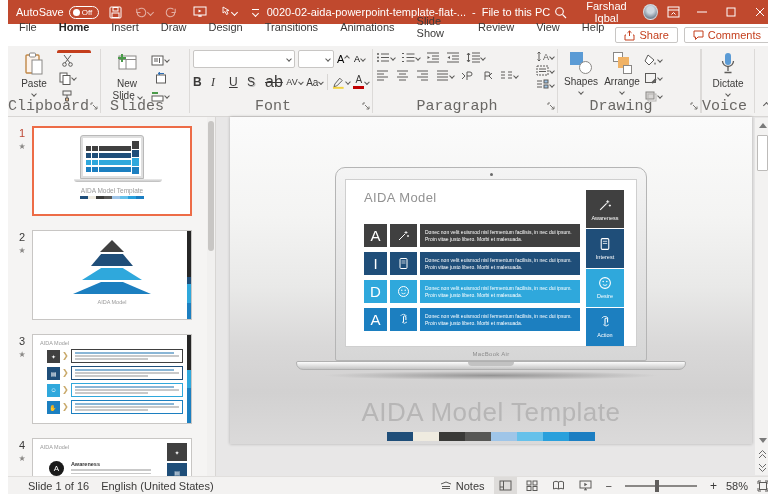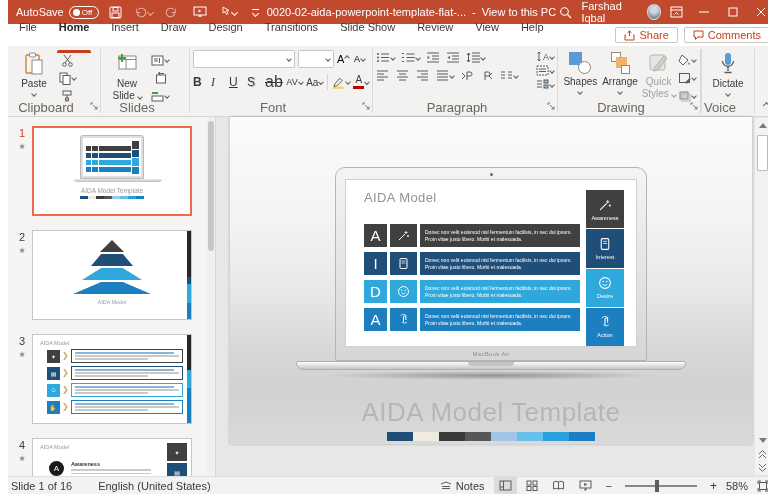--- a/index.html
+++ b/index.html
@@ -9,37 +9,37 @@
   
   .titlebar { height:24px; background:#c0492e; display:flex; align-items:center; color:#fff; font-size:11px; flex:0 0 auto; }
   .tb-left { display:flex; align-items:center; gap:6px; padding-left:8px; }
   .autosave { display:flex; align-items:center; gap:5px; cursor:default; }
   .as-pill { width:30px; height:13px; border:1px solid #fff; border-radius:7px; display:flex; align-items:center; gap:2px; padding:0 3px; font-size:8px; color:#fff; }
   .as-knob { width:7px; height:7px; background:#fff; border-radius:50%; }
   .tb-btn { width:22px; height:22px; display:flex; align-items:center; justify-content:center; }
   .tb-btn.dim { opacity:.55; }
   .tb-title { flex:1; display:flex; justify-content:center; align-items:center; gap:6px; white-space:nowrap; font-size:11px; }
   .tb-right { display:flex; align-items:center; gap:2px; padding-right:2px; }
-  .tb-user { font-size:11px; margin:0 4px; }
+  .tb-user { font-size:11px; margin:0 4px;text-align:center; }
   .avatar { width:16px; height:16px; border-radius:50%; background:radial-gradient(circle at 50% 35%, #cfd8e0 30%, #7d8b99 70%); border:1px solid rgba(255,255,255,.6); }
   .winbtn { width:30px; height:24px; display:flex; align-items:center; justify-content:center; }
   .chvw { width:5px; height:5px; border-right:1px solid #fff; border-bottom:1px solid #fff; transform:rotate(45deg); display:inline-block; }
 
   
   .tabsrow { height:22px; background:#fff; display:flex; align-items:center; font-size:11px; color:#3b3a39; flex:0 0 auto; }
   .rtab { padding:3px 11px 20px; position:relative; cursor:default; }
   .rtab.active { font-weight:bold; color:#252423; }
   .rtab.active::after { content:""; position:absolute; left:9px; right:9px; bottom:0; height:3px; background:#c43e1c; border-radius:2px 2px 0 0; }
   .tabs-spacer { flex:1; }
   .pillbtn { display:flex; align-items:center; gap:4px; border:1px solid #c8c6c4; border-radius:2px; padding:1px 8px; color:#c43e1c; margin-right:6px; font-size:11px; background:#fff; }
 
   
   .ribbon { height:71px; background:#f3f2f1; border-bottom:1px solid #d8d6d4; display:flex; flex:0 0 auto; }
   .rgroup { position:relative; display:flex; flex-direction:column; padding:4px 3px 14px; }
-  .rgroup-label { position:absolute; bottom:1px; left:0; right:16px; text-align:center; font-size:13px; color:#696764; }
+  .rgroup-label { position:absolute; bottom:1px; left:0; right:16px; text-align:center; font-size:15px; color:#696764;font-family:Liberation Mono, monospace; }
   .dlaunch { position:absolute; right:2px; bottom:2px; }
   .rdivider { width:1px; background:#dcdad8; margin:3px 0; }
   .bigbtn { display:flex; flex-direction:column; align-items:center; justify-content:flex-start; width:46px; font-size:10px; color:#3b3a39; gap:2px; padding-top:2px; }
   .bigbtn .lbl { text-align:center; line-height:1.15; }
   .chv { width:4px; height:4px; border-right:1px solid #5c5b59; border-bottom:1px solid #5c5b59; transform:rotate(45deg); display:inline-block; }
   .smallcol { display:flex; flex-direction:column; justify-content:flex-start; gap:2px; padding-top:2px; }
   .sbtn16 { width:20px; height:16px; display:flex; align-items:center; justify-content:center; gap:1px; }
   .fontrow1 { display:flex; gap:3px; align-items:center; }
   .combo { height:18px; background:#fff; border:1px solid #c8c6c4; border-radius:2px; display:flex; align-items:center; justify-content:flex-end; padding:0 3px; }
   .fontrow2 { display:flex; align-items:center; gap:4px; margin-top:5px; font-size:12px; color:#3b3a39; }
@@ -137,21 +137,21 @@
   
   .cscroll { position:absolute; right:6px; top:1px; bottom:1px; width:15px; background:#f3f2f1; display:flex; flex-direction:column; align-items:center; }
   .cs-btn { width:15px; height:14px; display:flex; align-items:center; justify-content:center; color:#7a7a7a; }
   .cs-thumb { width:11px; height:36px; background:#fff; border:1px solid #bdbbb9; border-radius:1px; margin-top:3px; }
   .cs-spacer { flex:1; }
   .tri-up { width:0; height:0; border-left:4px solid transparent; border-right:4px solid transparent; border-bottom:5px solid #7a7a7a; }
   .tri-dn { width:0; height:0; border-left:4px solid transparent; border-right:4px solid transparent; border-top:5px solid #7a7a7a; }
 
   
   .statusbar { height:18px; background:#f3f2f1; border-top:1px solid #e1dfdd; display:flex; align-items:center; font-size:11px; color:#3b3a39; flex:0 0 auto; }
-  .sb-left { display:flex; align-items:center; gap:26px; padding-left:3px; }
+  .sb-left { display:flex; align-items:center; gap:12px; padding-left:20px; }
   .sb-spacer { flex:1; }
   .sb-right { display:flex; align-items:center; gap:4px; padding-right:2px; }
   .sb-btn { height:18px; display:flex; align-items:center; gap:4px; padding:0 5px; }
   .sb-btn.active { background:#dedcda; }
   .zoomtrack { width:72px; height:2px; background:#8a8886; position:relative; margin:0 4px; }
   .zoomthumb { position:absolute; left:42%; top:-5px; width:4px; height:12px; background:#605e5c; }
   .zplus { font-size:12px; }
 </style>
 </head>
 <body>
@@ -203,21 +203,21 @@
       <span class="tb-btn">
           <span style="display:flex;flex-direction:column;align-items:center;gap:1px">
             <span style="width:7px;height:1px;background:#fff"></span>
             <i class="chvw"></i>
           </span>
         </span>
     </div>
     <div class="tb-title">
       <span>0020-02-aida-powerpoint-template-flat-...</span>
       <span>-</span>
-      <span>View to this PC</span>
+      <span>File to this PC</span>
     </div>
     <div class="tb-right">
       <span class="tb-btn">
           <svg width="13" height="13" viewBox="0 0 13 13">
             <circle cx="5.5" cy="5.5" r="3.8" fill="none" stroke="#fff" stroke-width="1.1"></circle>
             <path d="M8.5 8.5 L12 12" stroke="#fff" stroke-width="1.1"></path>
           </svg>
         </span>
       <span class="tb-user">Farshad Iqbal</span>
       <span class="avatar"></span>
@@ -246,20 +246,21 @@
     </div>
   </div>
 
   <div class="tabsrow">
     <span class="rtab">File</span>
     <span class="rtab active">Home</span>
     <span class="rtab">Insert</span>
     <span class="rtab">Draw</span>
     <span class="rtab">Design</span>
     <span class="rtab">Transitions</span>
+    <span class="rtab">Animations</span>
     <span class="rtab">Slide Show</span>
     <span class="rtab">Review</span>
     <span class="rtab">View</span>
     <span class="rtab">Help</span>
     <span class="tabs-spacer"></span>
     <span class="pillbtn">
         <svg width="11" height="11" viewBox="0 0 11 11">
           <path d="M5.5 1 v5 M3.5 2.8 L5.5 1 l2 1.8" fill="none" stroke="#c43e1c"></path>
           <path d="M2 5 H1 v5 h9 V5 h-1" fill="none" stroke="#c43e1c"></path>
         </svg>
@@ -532,27 +533,20 @@
           <i class="chv"></i>
         </div>
         <div class="bigbtn" style="width:42px">
           <span style="position:relative;width:22px;height:22px;display:block">
               <span style="position:absolute;left:2px;top:0;width:10px;height:10px;background:#fff;border:1px solid #8a8886"></span>
               <span style="position:absolute;left:7px;top:5px;width:11px;height:11px;background:#f0b265"></span>
               <span style="position:absolute;left:12px;bottom:0;width:9px;height:9px;background:#fff;border:1px solid #8a8886"></span>
             </span>
           <span class="lbl">Arrange</span>
           <i class="chv"></i>
-        </div>
-        <div class="bigbtn dis" style="width:38px">
-          <svg width="22" height="22" viewBox="0 0 22 22">
-              <rect x="2" y="3" width="15" height="15" rx="2" fill="#e8e6e4" stroke="#b5b3b1"></rect>
-              <path d="M6 16 L16 4 l3 2 -9 12 -4 1 z" fill="#d0cecb" stroke="#b5b3b1"></path>
-            </svg>
-          <span class="lbl"><span>Quick</span><br><span>Styles</span> <i class="chv" style="border-color:#a19f9d"></i></span>
         </div>
         <div class="smallcol">
           <span class="sbtn16">
               <svg width="13" height="12" viewBox="0 0 13 12">
                 <path d="M4 1 l6 5 -5 5 -4 -4 z" fill="#fff" stroke="#5c5b59"></path>
                 <path d="M11 8 q1.5 2 0 3 q-1.5 -1 0 -3" fill="#5c5b59"></path>
               </svg>
               <i class="chv"></i>
             </span>
           <span class="sbtn16">

